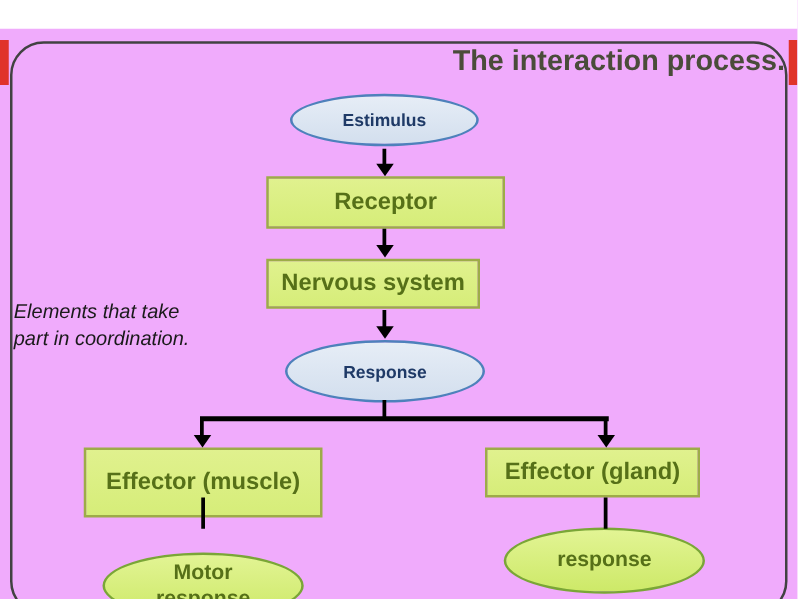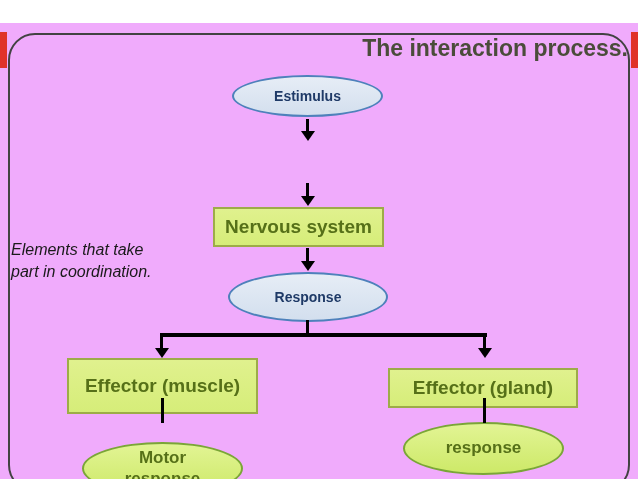--- a/index.html
+++ b/index.html
@@ -40,21 +40,21 @@
     background:linear-gradient(180deg,#e2f494 0%,#cde968 100%);
     border:2px solid #7aa637;border-radius:50%;color:#567018;
     font-size:17px;line-height:1.2;
   }
   .ell-green .stack span{display:block;}
   .n-estimulus{left:232px;top:52px;width:151px;height:42px;}
   .n-receptor{left:213px;top:118px;width:191px;height:42px;}
   .n-nervous{left:213px;top:184px;width:171px;height:40px;}
   .n-response{left:228px;top:249px;width:160px;height:50px;}
   .n-eff-muscle{left:67px;top:335px;width:191px;height:56px;}
-  .n-eff-gland{left:388px;top:345px;width:190px;height:40px;}
+  .n-eff-gland{left:388px;top:335px;width:172px;height:40px;}
   .n-motor{left:82px;top:419px;width:161px;height:53px;}
   .n-endocrine{left:403px;top:399px;width:161px;height:53px;}
   .vline{position:absolute;width:3px;background:#000;}
   .hline{position:absolute;height:4px;background:#000;}
   .ahead{
     position:absolute;width:0;height:0;
     border-left:7px solid transparent;border-right:7px solid transparent;
     border-top:10px solid #000;
   }
   .a1l{left:306px;top:96px;height:13px;}   .a1h{left:301px;top:108px;}
@@ -80,20 +80,23 @@
 
   <div class="caption">
     <span>Elements that take</span>
     <span>part in coordination.</span>
   </div>
 
   <div class="node ell-blue n-estimulus">
     <span>Estimulus</span>
   </div>
 
+  <div class="node box n-receptor">
+    <span>Receptor</span>
+  </div>
 
   <div class="node box n-nervous">
     <span>Nervous system</span>
   </div>
 
   <div class="node ell-blue n-response">
     <span>Response</span>
   </div>
 
   <div class="node box n-eff-muscle">

